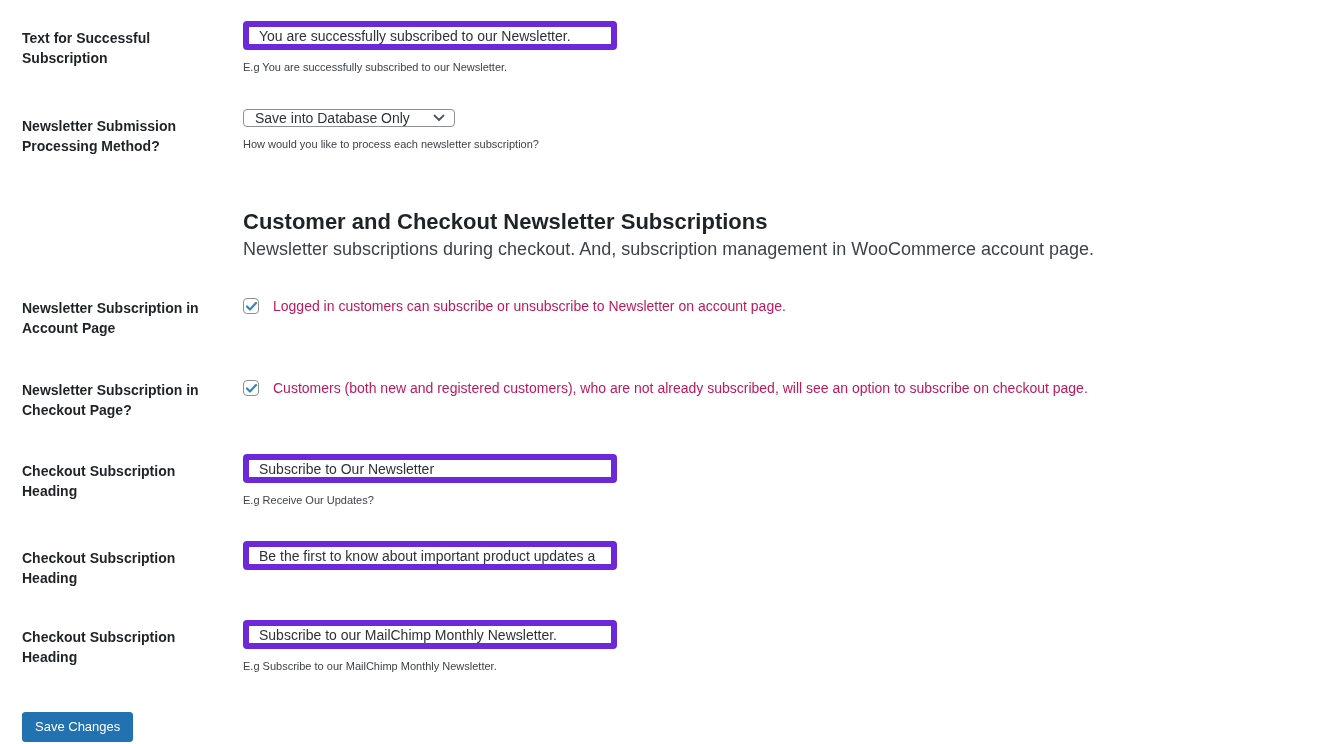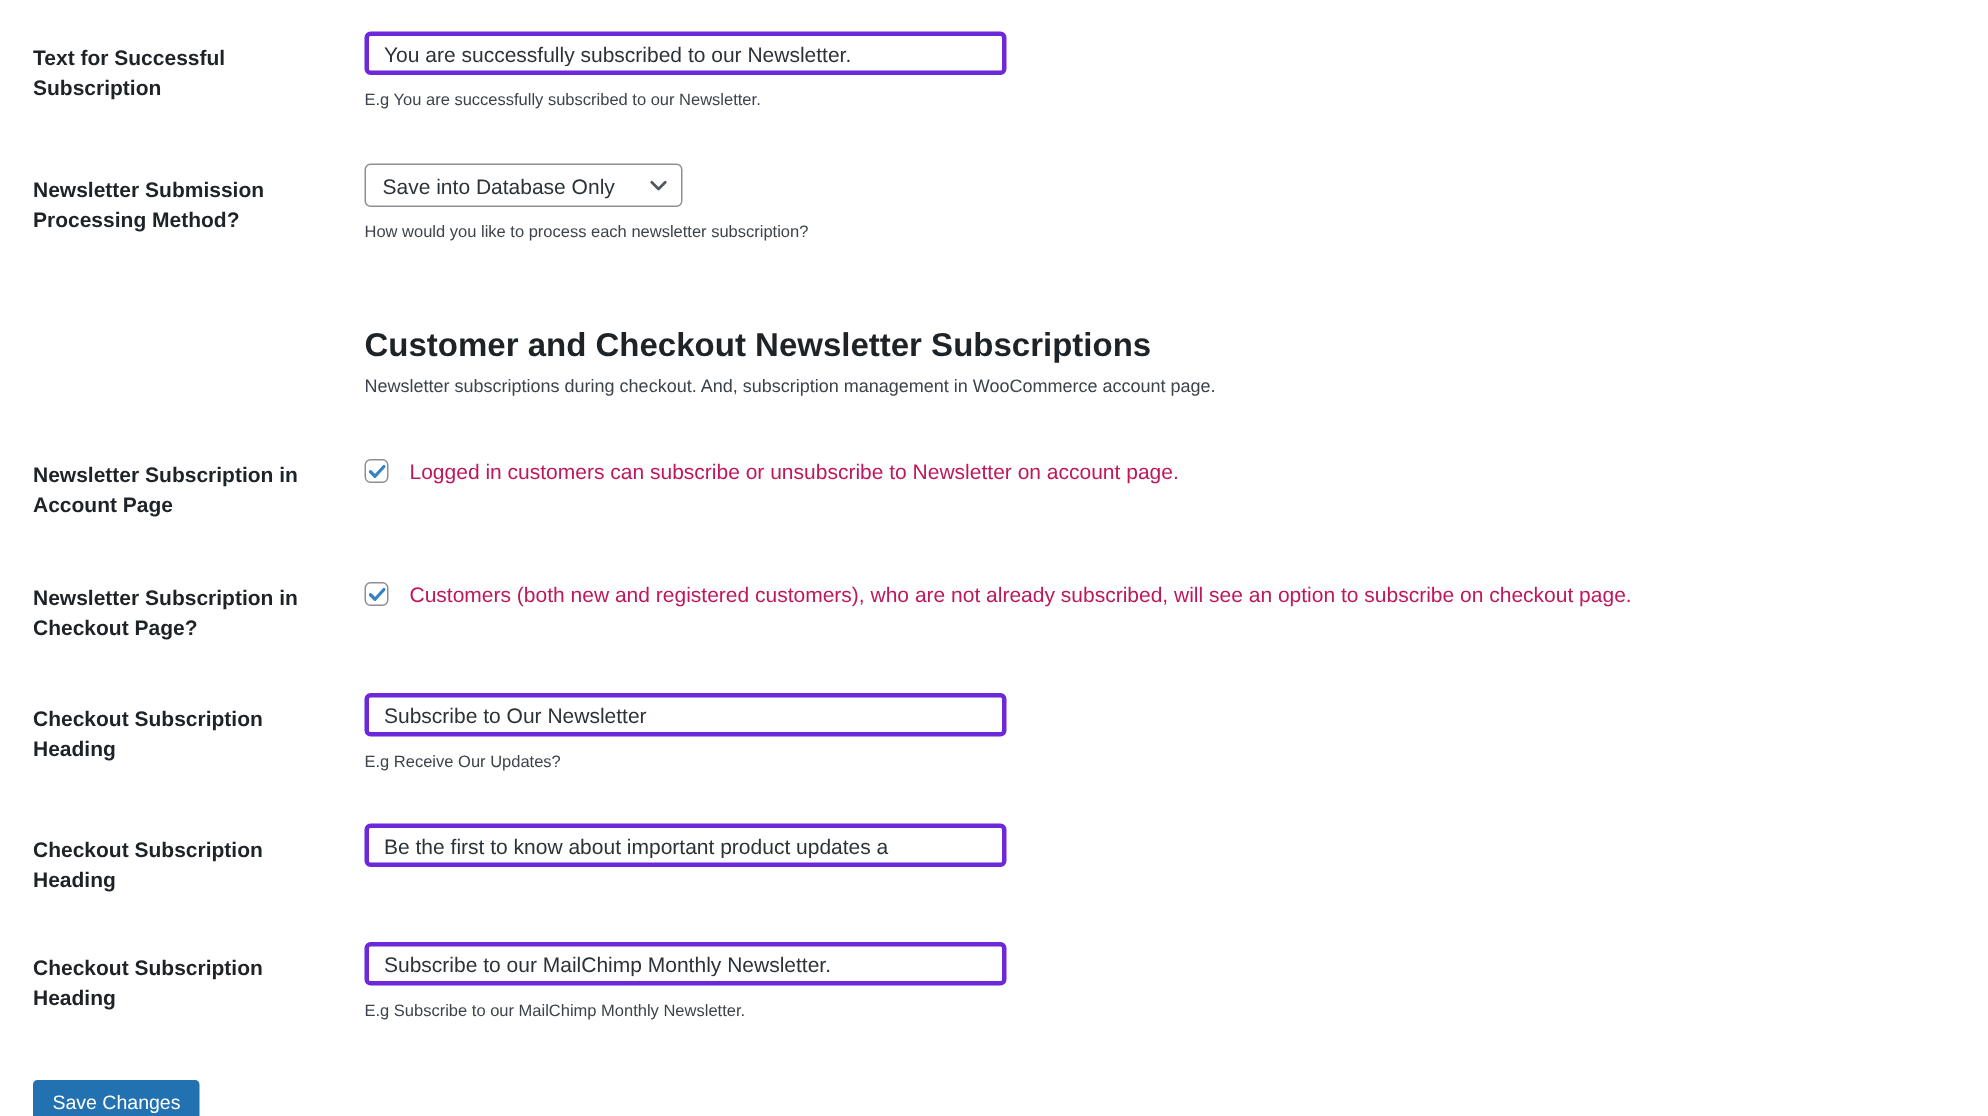--- a/index.html
+++ b/index.html
@@ -19,62 +19,62 @@
     width: 221px;
     padding: 7px 34px 0 0;
     font-weight: bold;
     color: #1d2327;
     line-height: 20px;
     font-size: 14px;
   }
   .row-field { flex: 1 1 auto; }
 
   input.text-input {
-    width: 428px; height: 29px;
-    border: 3px solid #6d28d9;
+    width: 374px; height: 29px;
+    border: 6px solid #6d28d9;
     border-radius: 4px;
     padding: 0 10px;
     font-family: "Liberation Sans", sans-serif;
     font-size: 14px;
     color: #2c3338;
     background: #fff;
     outline: none;
   }
   .helper-text {
     margin-top: 9px;
     font-size: 11px;
     color: #3c434a;
     line-height: 17px;
   }
 
   .select-box {
     display: inline-flex;
     align-items: center;
-    height: 29px;
+    height: 18px;
     border: 1px solid #8c8f94;
     border-radius: 4px;
     padding: 0 9px 0 11px;
     background: #fff;
     color: #2c3338;
     cursor: pointer;
     gap: 13px;
   }
   .select-box .select-value { margin-right: 10px; }
   .select-box svg { display: block; }
 
   .section-head { margin: 54px 0 0 221px; }
   .section-title {
     font-size: 22px;
     font-weight: bold;
     color: #1d2327;
     line-height: 24px;
   }
   .section-subtitle {
     margin-top: 6px;
-    font-size: 12px;
+    font-size: 18px;
     color: #3c434a;
     line-height: 18px;
   }
 
   .checkbox-row .row-label { padding-top: 1px; }
   .checkbox-wrap { display: flex; align-items: flex-start; }
   .checkbox {
     flex: 0 0 16px;
     width: 16px; height: 16px;
     border: 1px solid #8c8f94;

